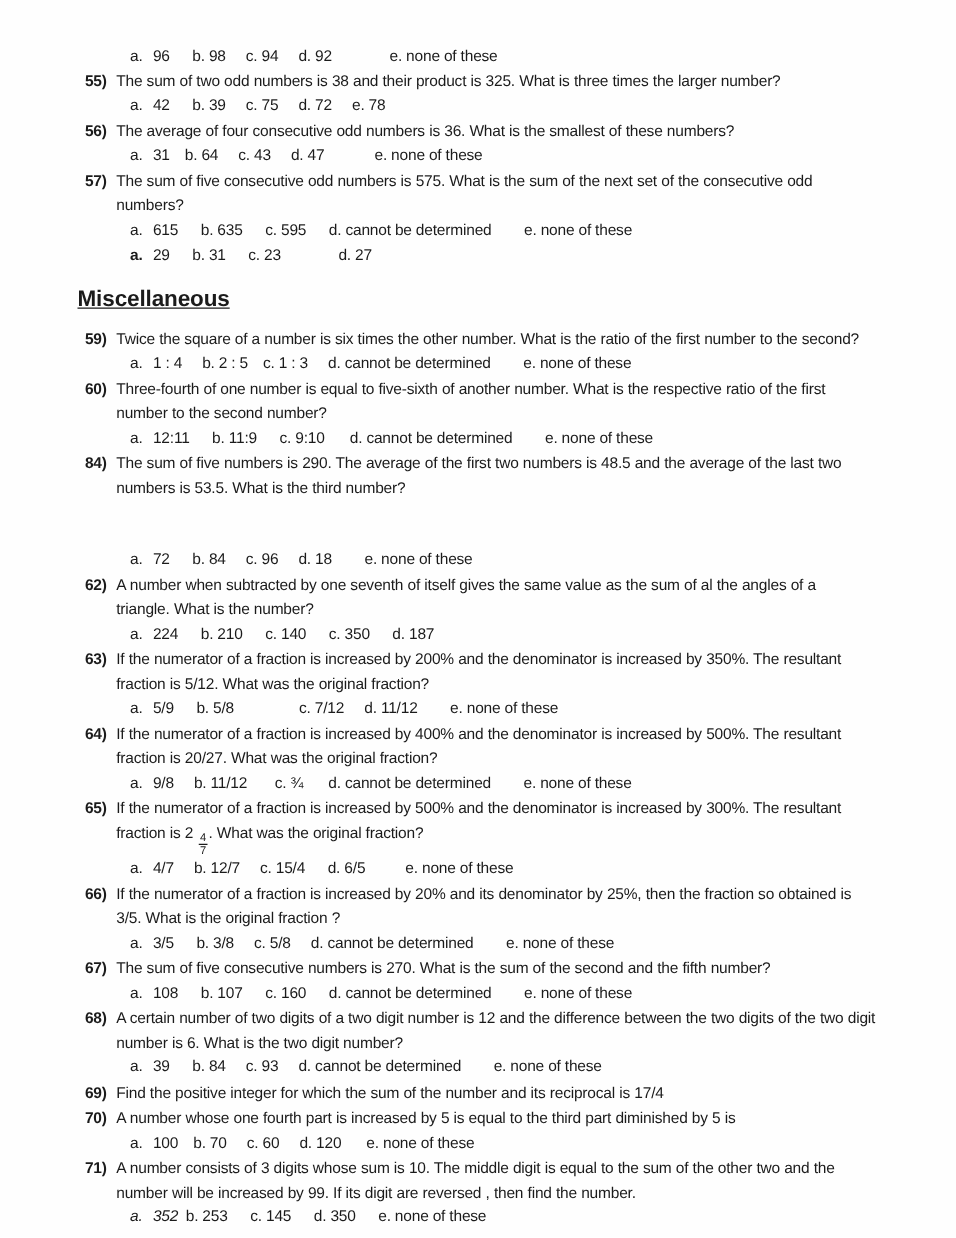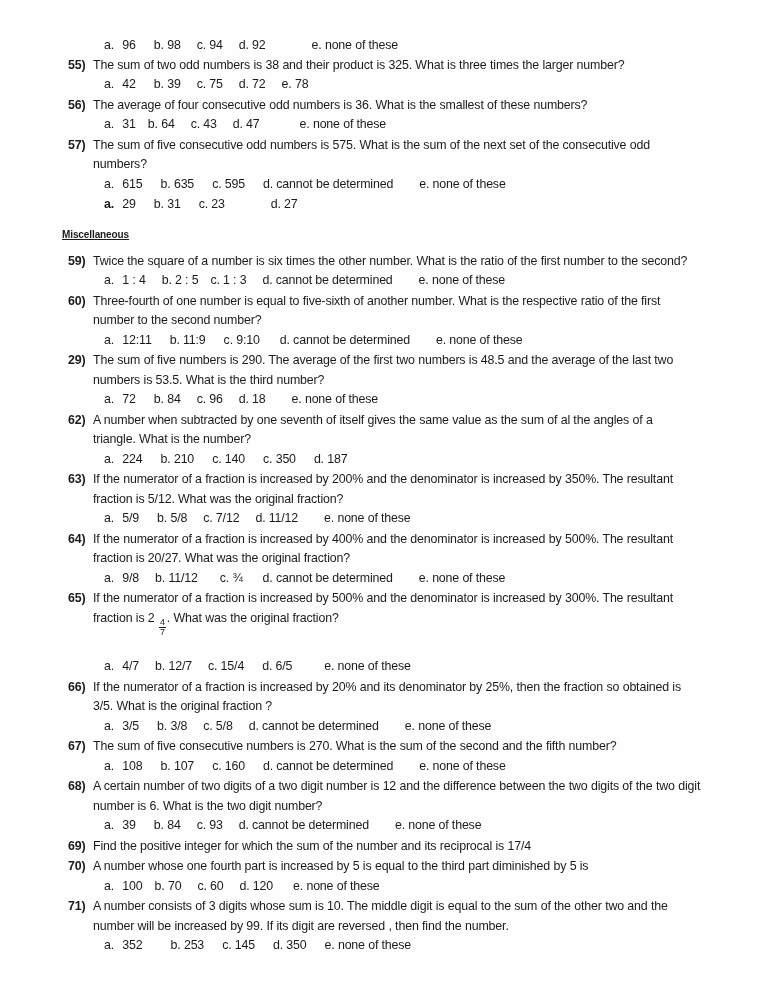--- a/index.html
+++ b/index.html
@@ -26,21 +26,21 @@
     overflow: hidden;
   }
 
   .content {
     padding-left: 22px;
     padding-right: 6px;
   }
 
   
   .section-heading {
-    font-size: 10px;
+    font-size: 18px;
     font-weight: bold;
     text-decoration: underline;
     margin: 14px 0 12px 0;
     padding-left: 6px;
     letter-spacing: -0.1px;
   }
 
   
   .question {
     margin: 0 0 1px 0;
@@ -216,31 +216,31 @@
           <div class="options">
             <span class="opt first" style="margin-right: 18px;"><span class="opt-label">a. </span><span class="opt-value">12:11</span></span>
             <span class="opt" style="margin-right: 18px;"><span class="opt-label">b. </span><span class="opt-value">11:9</span></span>
             <span class="opt" style="margin-right: 20px;"><span class="opt-label">c. </span><span class="opt-value">9:10</span></span>
             <span class="opt" style="margin-right: 26px;"><span class="opt-label">d. </span><span class="opt-value">cannot be determined</span></span>
             <span class="opt"><span class="opt-label">e. </span><span class="opt-value">none of these</span></span>
           </div>
         </div>
         <div class="question">
           <div class="q-line">
-            <span class="q-num">29)</span>
+            <span class="q-num">84)</span>
             <span class="q-text">The sum of five numbers is 290. The average of the first two numbers is 48.5 and the average of the last two</span>
           </div>
           <div class="q-line">
             <span class="q-num"></span>
             <span class="q-text">numbers is 53.5. What is the third number?</span>
           </div>
           <div class="options">
             <span class="opt first" style="margin-right: 18px;"><span class="opt-label">a. </span><span class="opt-value">72</span></span>
             <span class="opt" style="margin-right: 16px;"><span class="opt-label">b. </span><span class="opt-value">84</span></span>
-            <span class="opt" style="margin-right: 16px;"><span class="opt-label">c. </span><span class="opt-value">96</span></span>
+            <span class="opt" style="margin-right: 16px; margin-top: 38px;"><span class="opt-label">c. </span><span class="opt-value">96</span></span>
             <span class="opt" style="margin-right: 26px;"><span class="opt-label">d. </span><span class="opt-value">18</span></span>
             <span class="opt"><span class="opt-label">e. </span><span class="opt-value">none of these</span></span>
           </div>
         </div>
         <div class="question">
           <div class="q-line">
             <span class="q-num">62)</span>
             <span class="q-text">A number when subtracted by one seventh of itself gives the same value as the sum of al the angles of a</span>
           </div>
           <div class="q-line">
@@ -260,21 +260,21 @@
             <span class="q-num">63)</span>
             <span class="q-text">If the numerator of a fraction is increased by 200% and the denominator is increased by 350%. The resultant</span>
           </div>
           <div class="q-line">
             <span class="q-num"></span>
             <span class="q-text">fraction is 5/12. What was the original fraction?</span>
           </div>
           <div class="options">
             <span class="opt first" style="margin-right: 18px;"><span class="opt-label">a. </span><span class="opt-value">5/9</span></span>
             <span class="opt" style="margin-right: 16px;"><span class="opt-label">b. </span><span class="opt-value">5/8</span></span>
-            <span class="opt" style="margin-right: 16px;"><span class="opt-label">c. </span><span class="opt-value">7/12</span></span>
+            <span class="opt" style="margin-right: 16px; margin-left: 36px;"><span class="opt-label">c. </span><span class="opt-value">7/12</span></span>
             <span class="opt" style="margin-right: 26px;"><span class="opt-label">d. </span><span class="opt-value">11/12</span></span>
             <span class="opt"><span class="opt-label">e. </span><span class="opt-value">none of these</span></span>
           </div>
         </div>
         <div class="question">
           <div class="q-line">
             <span class="q-num">64)</span>
             <span class="q-text">If the numerator of a fraction is increased by 400% and the denominator is increased by 500%. The resultant</span>
           </div>
           <div class="q-line">
@@ -297,21 +297,21 @@
           <div class="q-line">
             <span class="q-num"></span>
             <span class="q-text"><span>fraction is 2 </span><span class="frac">
                 <span class="num">4</span>
                 <span class="den">7</span>
               </span><span>. What was the original fraction?</span></span>
           </div>
           <div class="options">
             <span class="opt first" style="margin-right: 16px;"><span class="opt-label">a. </span><span class="opt-value">4/7</span></span>
             <span class="opt" style="margin-right: 16px;"><span class="opt-label">b. </span><span class="opt-value">12/7</span></span>
-            <span class="opt" style="margin-right: 18px; margin-top: 20px;"><span class="opt-label">c. </span><span class="opt-value">15/4</span></span>
+            <span class="opt" style="margin-right: 18px;"><span class="opt-label">c. </span><span class="opt-value">15/4</span></span>
             <span class="opt" style="margin-right: 32px;"><span class="opt-label">d. </span><span class="opt-value">6/5</span></span>
             <span class="opt"><span class="opt-label">e. </span><span class="opt-value">none of these</span></span>
           </div>
         </div>
         <div class="question">
           <div class="q-line">
             <span class="q-num">66)</span>
             <span class="q-text">If the numerator of a fraction is increased by 20% and its denominator by 25%, then the fraction so obtained is</span>
           </div>
           <div class="q-line">
@@ -378,21 +378,21 @@
         <div class="question">
           <div class="q-line">
             <span class="q-num">71)</span>
             <span class="q-text">A number consists of 3 digits whose sum is 10. The middle digit is equal to the sum of the other two and the</span>
           </div>
           <div class="q-line">
             <span class="q-num"></span>
             <span class="q-text">number will be increased by 99. If its digit are reversed , then find the number.</span>
           </div>
           <div class="options">
-            <span class="opt first" style="margin-right: 28px;"><span class="opt-label">a. </span><span class="opt-value">352</span></span>
+            <span class="opt first" style="margin-right: 6px; font-style: italic;"><span class="opt-label">a. </span><span class="opt-value">352</span></span>
             <span class="opt" style="margin-right: 18px;"><span class="opt-label">b. </span><span class="opt-value">253</span></span>
             <span class="opt" style="margin-right: 18px;"><span class="opt-label">c. </span><span class="opt-value">145</span></span>
             <span class="opt" style="margin-right: 18px;"><span class="opt-label">d. </span><span class="opt-value">350</span></span>
             <span class="opt"><span class="opt-label">e. </span><span class="opt-value">none of these</span></span>
           </div>
         </div>
       </div>
 
   </div>
 </div>

